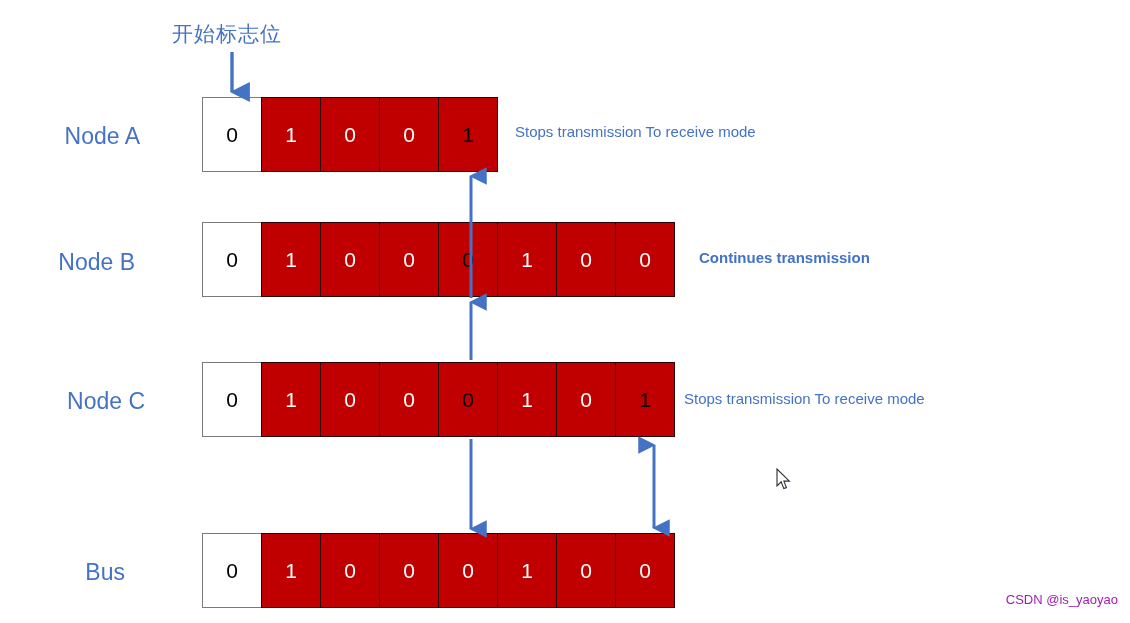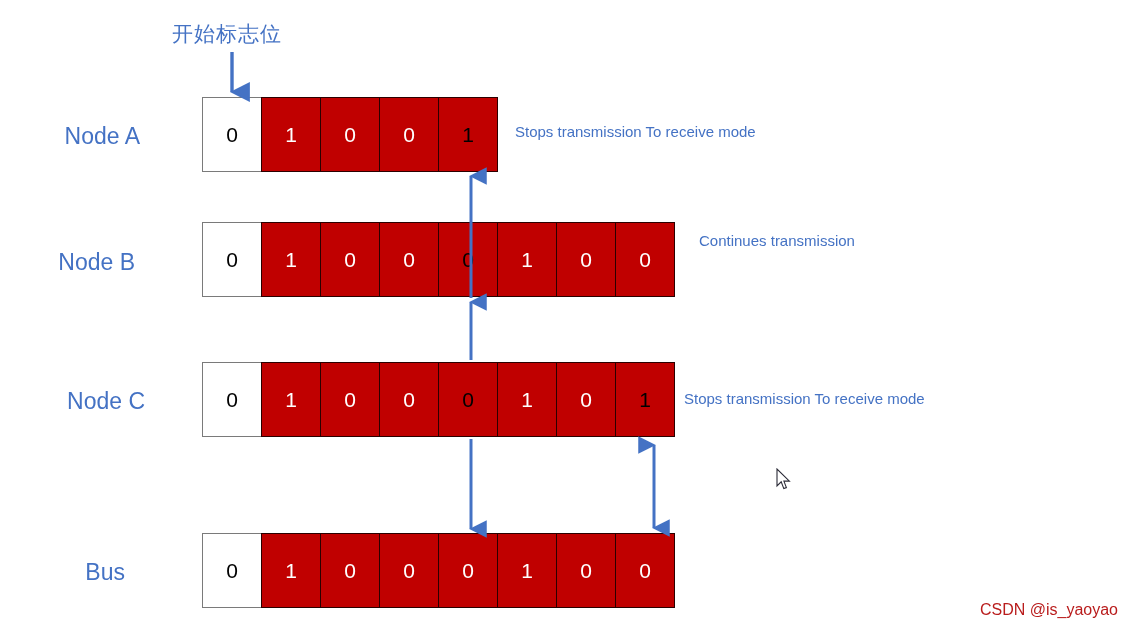--- a/index.html
+++ b/index.html
@@ -89,23 +89,23 @@
     left: 776px;
     top: 468px;
     width: 16px;
     height: 24px;
   }
 
   
   .watermark {
     position: absolute;
     right: 12px;
-    bottom: 4px;
-    font-size: 16px;
-    color: #b91c1c;
+    bottom: 16px;
+    font-size: 13px;
+    color: #a21caf;
     white-space: nowrap;
   }
 </style>
 </head>
 <body>
 
 <div id="stage">
 
   <div class="start-flag-label">开始标志位</div>
 
@@ -149,21 +149,21 @@
     <div class="bitcell red">1</div>
     <div class="bitcell red">0</div>
     <div class="bitcell red">0</div>
     <div class="bitcell red">0</div>
     <div class="bitcell red">1</div>
     <div class="bitcell red">0</div>
     <div class="bitcell red">0</div>
   </div>
 
   <div class="row-caption" style="left:515px; top:123px;">Stops transmission   To   receive mode</div>
-  <div class="row-caption" style="left:699px; top:232px;">Continues transmission</div>
+  <div class="row-caption" style="left:699px; top:249px;font-weight:bold;">Continues transmission</div>
   <div class="row-caption" style="left:684px; top:390px;">Stops transmission   To   receive mode</div>
 
   <svg id="arrows" viewBox="0 0 1130 623" xmlns="http://www.w3.org/2000/svg">
     <defs>
       <marker id="head-down" viewBox="0 0 12 12" refX="6" refY="10" markerWidth="7" markerHeight="7" orient="auto-start-reverse">
         <path d="M1,1 L11,1 L6,11 Z" fill="#4472C4"></path>
       </marker>
       <marker id="arw-up" viewBox="0 0 12 12" refX="6" refY="2" markerWidth="7" markerHeight="7" orient="auto">
         <path d="M6,1 L11,11 L1,11 Z" fill="#4472C4"></path>
       </marker>

